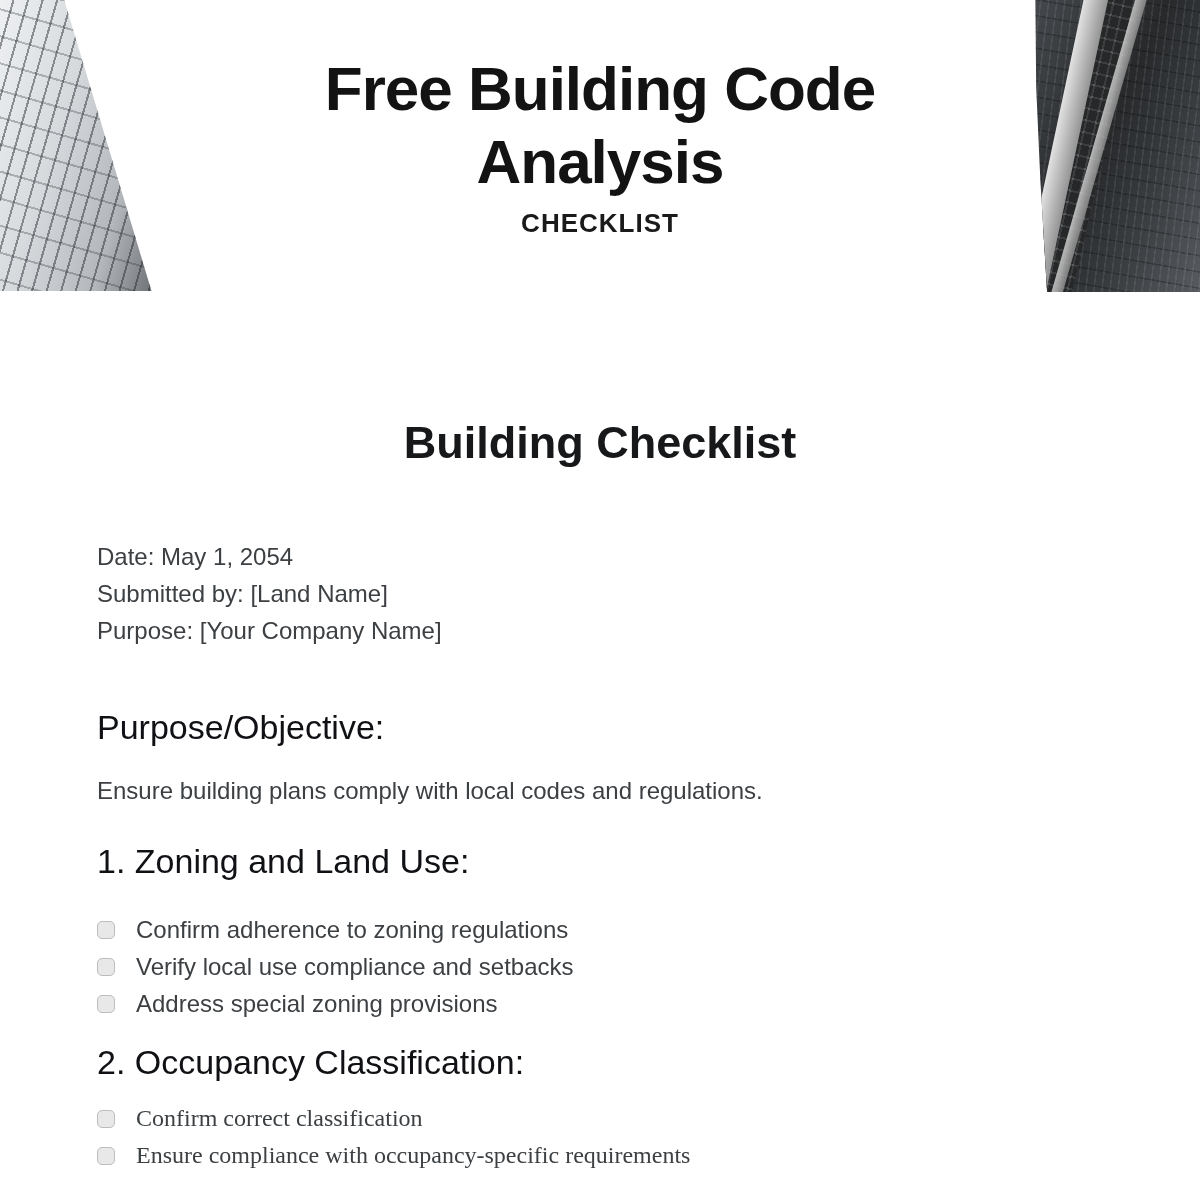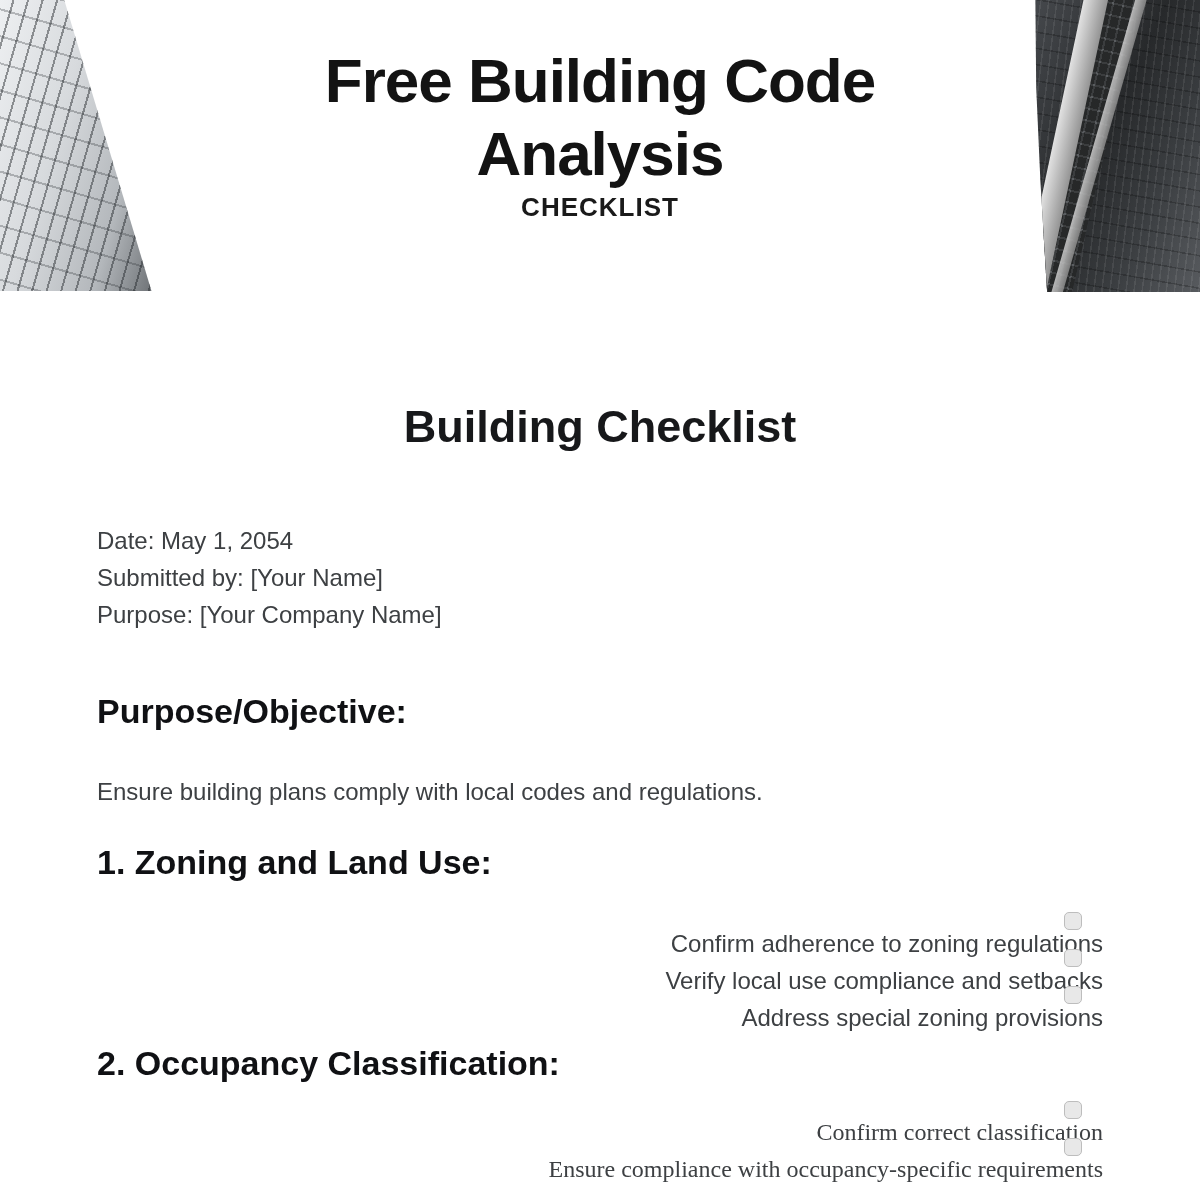--- a/index.html
+++ b/index.html
@@ -52,21 +52,21 @@
     border-radius: 6px;
     transform: rotate(16deg); transform-origin: 50% 0;
     background: linear-gradient(to right, #cfcfcf, #8a8a8a);
     opacity: 0.85;
   }
 
   
   .content { padding: 0 97px; position: relative; }
 
   .page-title {
-    margin: 0; padding-top: 44px;
+    margin: 8px; padding-top: 44px;
     text-align: center;
     font-size: 62px; line-height: 73px; font-weight: 700;
     letter-spacing: -1px;
     color: #131313;
   }
   .page-title span { display: block; }
 
   .page-subtitle {
     margin: 0 0 0;
     text-align: center;
@@ -79,35 +79,35 @@
     margin: 176px 0 0;
     text-align: center;
     font-size: 45px; line-height: 54px; font-weight: 700;
     color: #17181a;
   }
 
   .meta { margin-top: 68px; font-size: 24px; line-height: 37px; color: #3d4043; }
   .meta div { height: 37px; }
 
   .section-heading {
-    margin: 0; font-size: 34px; line-height: 41px; font-weight: 700;
+    margin: 0; font-size: 34px; line-height: 41px; font-weight: 400;
     color: #101114;
   }
   .mt-purpose   { margin-top: 58px; }
   .mt-zoning    { margin-top: 32px; }
   .mt-occupancy { margin-top: 20px; }
 
   .section-body {
-    margin: 41px 0 0;
+    margin: 24px 0 0;
     font-size: 24px; line-height: 37px; color: #3d4043;
   }
 
   .checklist { list-style: none; margin: 29px 0 0; padding: 0; }
   .checklist.second { margin-top: 17px; font-family: Liberation Serif, serif; }
-  .checklist li { display: flex; align-items: flex-end; height: 37px; flex-direction: column; }
+  .checklist li { display: flex; align-items: center; height: 37px; }
   .checkbox {
     width: 18px; height: 18px; box-sizing: border-box;
     flex: none;
     background: #e8e8e8;
     border: 1.5px solid #bdbdbd;
     border-radius: 5px;
     margin-right: 21px;
   }
   .check-label { font-size: 24px; color: #3d4043; }
 </style>
@@ -125,21 +125,21 @@
   <h1 class="page-title">
     <span>Free Building Code</span>
     <span>Analysis</span>
   </h1>
   <div class="page-subtitle">CHECKLIST</div>
 
   <h2 class="doc-title">Building Checklist</h2>
 
   <div class="meta">
     <div>Date: May 1, 2054</div>
-    <div>Submitted by: [Your Name]</div>
+    <div>Submitted by: [Land Name]</div>
     <div>Purpose: [Your Company Name]</div>
   </div>
 
   <h3 class="section-heading mt-purpose">Purpose/Objective:</h3>
   <p class="section-body">Ensure building plans comply with local codes and regulations.</p>
 
   <h3 class="section-heading mt-zoning">1. Zoning and Land Use:</h3>
   <ul class="checklist">
     <li>
       <span class="checkbox"></span>

